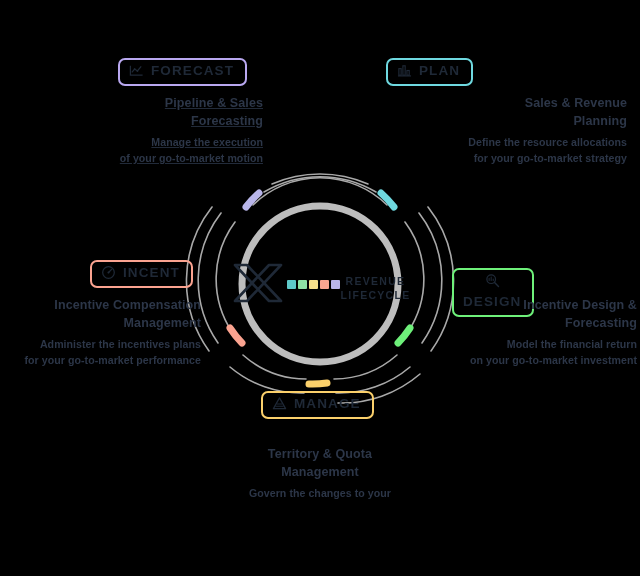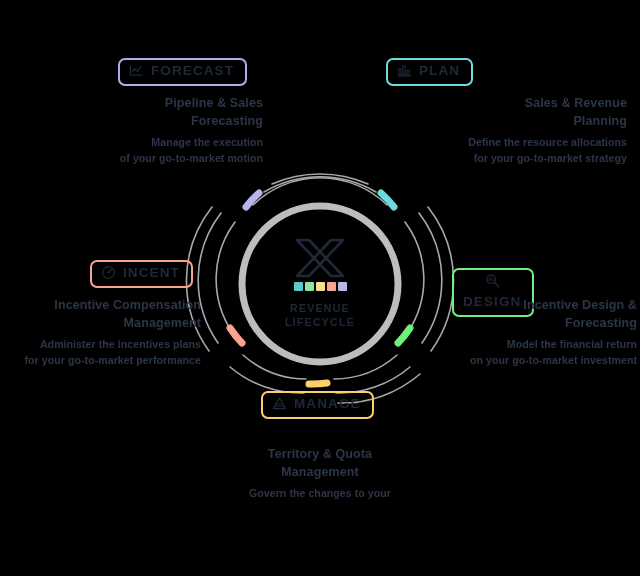--- a/index.html
+++ b/index.html
@@ -33,21 +33,21 @@
     font-size:10.6px;font-weight:700;line-height:1.5;color:#2c3648;
     letter-spacing:.05px;margin:0;
   }
   .ta-r{text-align:right;}
   .ta-l{text-align:right;}
   .ta-c{text-align:center;}
 
   
   .center-wrap{
     position:absolute;left:249px;top:212px;width:142px;height:142px;
-    display:flex;flex-direction:column;align-items:center;justify-content:center;
+    display:flex;flex-direction:row;align-items:center;justify-content:center;
   }
   .logo-x{width:58px;height:42px;display:block;}
   .swatches{display:flex;gap:2px;margin-top:3px;}
   .sw{width:9px;height:9px;border-radius:1px;}
   .center-label{
     margin-top:11px;text-align:center;font-size:10.5px;font-weight:700;
     letter-spacing:1.3px;line-height:1.25;color:#1f2937;
   }
   svg{display:block;overflow:visible;}
 </style>
@@ -113,21 +113,21 @@
     <span class="glyph">
       <svg viewBox="0 0 16 16" width="15" height="15">
         <path d="M1.5 3 L1.5 13 L14.5 13" fill="none" stroke="#1f2937" stroke-width="1.3"></path>
         <polyline points="3,10 6,6.5 9,8.5 13,3.5" fill="none" stroke="#1f2937" stroke-width="1.3"></polyline>
         <circle cx="6" cy="6.5" r="1" fill="#1f2937"></circle>
           <circle cx="9" cy="8.5" r="1" fill="#1f2937"></circle>
       </svg>
     </span>
     <span class="btxt">FORECAST</span>
   </div>
-  <div class="block ta-r" style="left:30px;top:94px;width:233px;">
+  <div class="block ta-r" style="left:30px;top:94px;width:233px;text-decoration:underline;">
     <div class="head">
       <div>Pipeline &amp; Sales</div>
       <div>Forecasting</div>
     </div>
     <div class="sub">
       <div>Manage the execution</div>
       <div>of your go-to-market motion</div>
     </div>
   </div>
 

